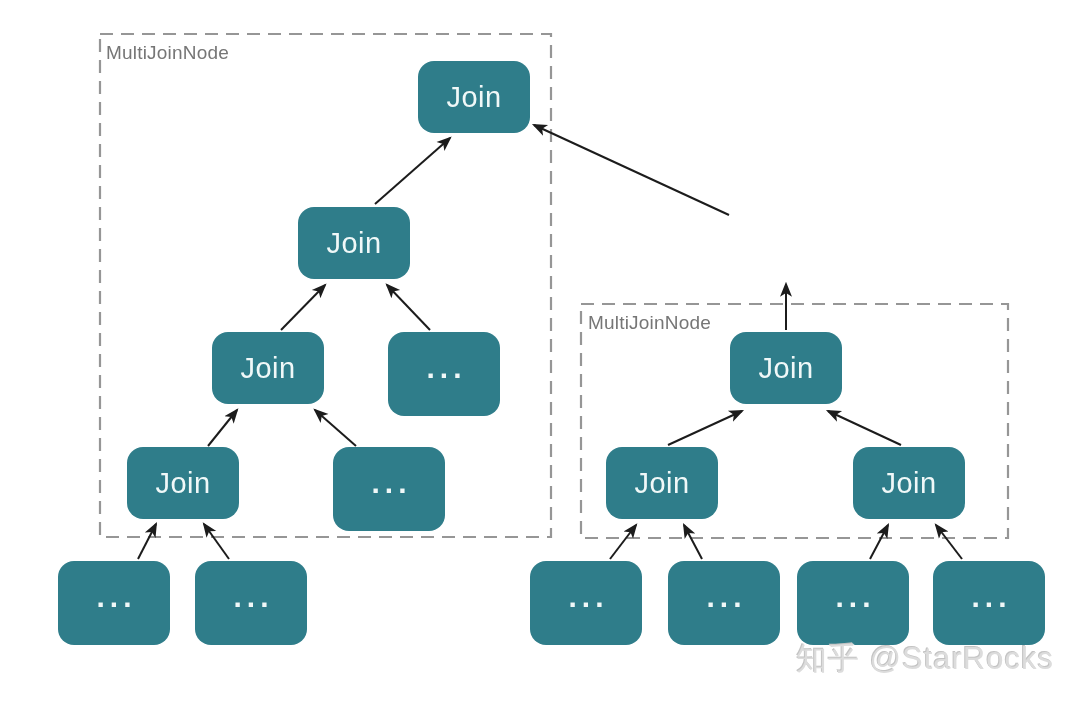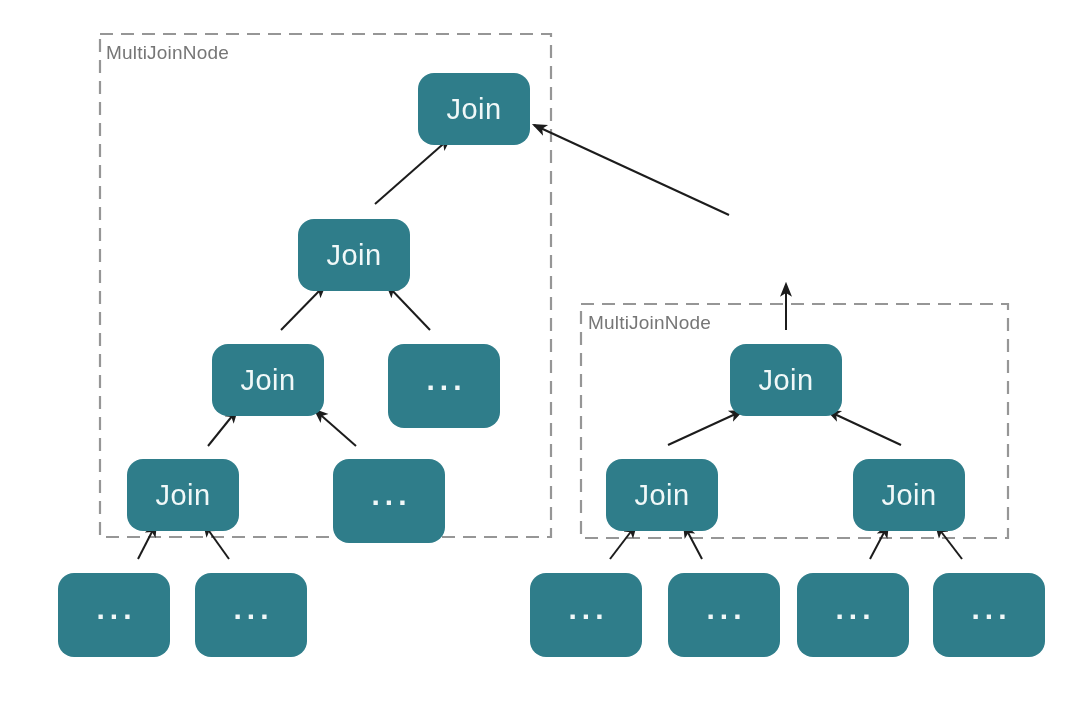--- a/index.html
+++ b/index.html
@@ -43,21 +43,20 @@
   .node{
     position:absolute;
     width:112px;height:72px;
     background:var(--node-fill);
     border-radius:16px;
     color:var(--node-text);
     display:flex;align-items:center;justify-content:center;
     font-size:29px;
     letter-spacing:0.5px;
     white-space:nowrap;
-    margin-top:12px;
   }
   .node.dots{
     font-size:30px;
     font-weight:700;
     letter-spacing:5px;
     text-indent:5px;
     padding-bottom:12px;
   }
   .watermark{
     position:absolute;
@@ -115,13 +114,14 @@
   <div class="node" style="left:606px;top:447px">Join</div>
   <div class="node" style="left:853px;top:447px">Join</div>
 
   <div class="node dots" style="left:58px;top:561px">...</div>
   <div class="node dots" style="left:195px;top:561px">...</div>
   <div class="node dots" style="left:530px;top:561px">...</div>
   <div class="node dots" style="left:668px;top:561px">...</div>
   <div class="node dots" style="left:797px;top:561px">...</div>
   <div class="node dots" style="left:933px;top:561px">...</div>
 
+  <div class="watermark">知乎 @StarRocks</div>
 </div>
 
 </body></html>

